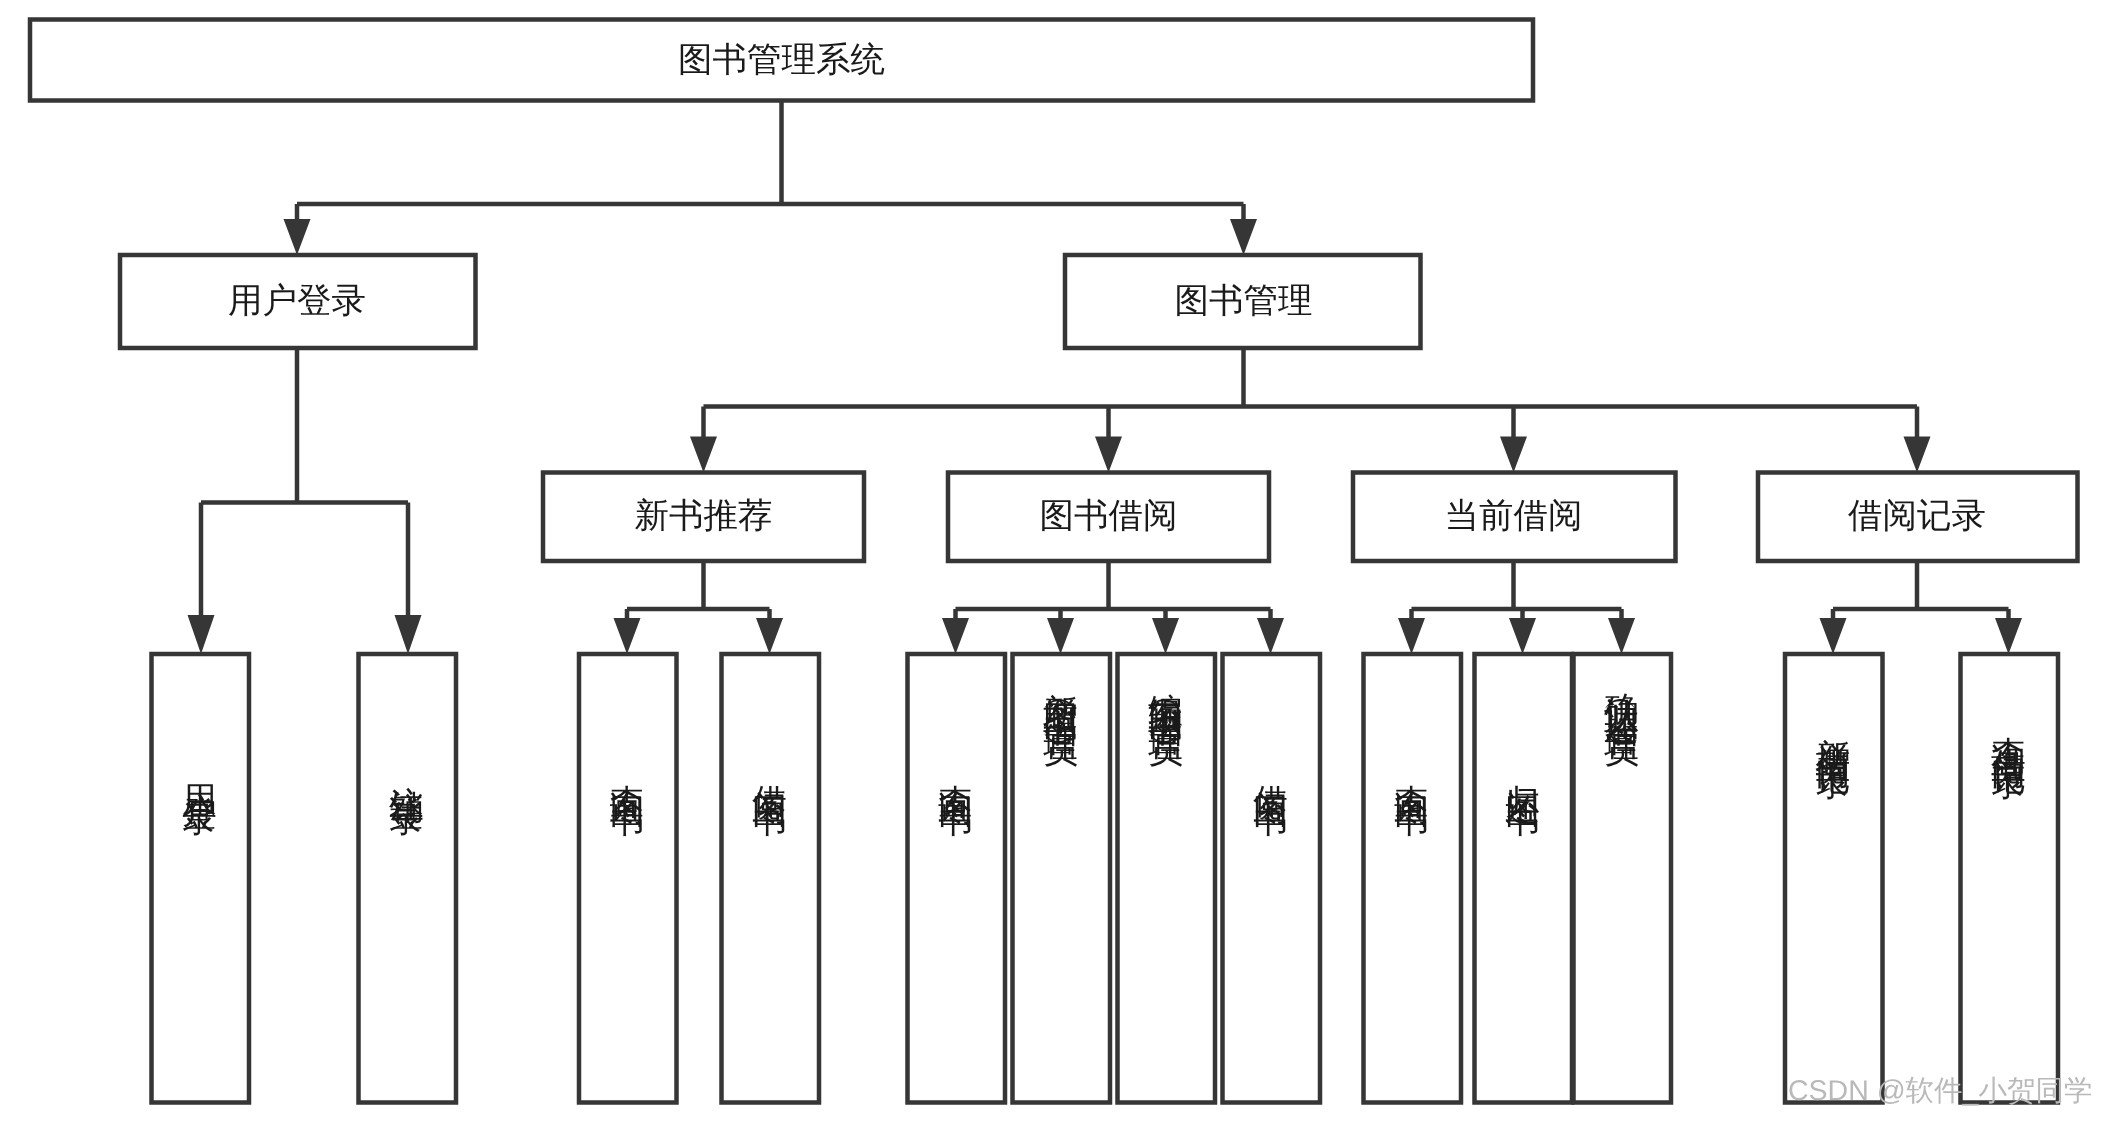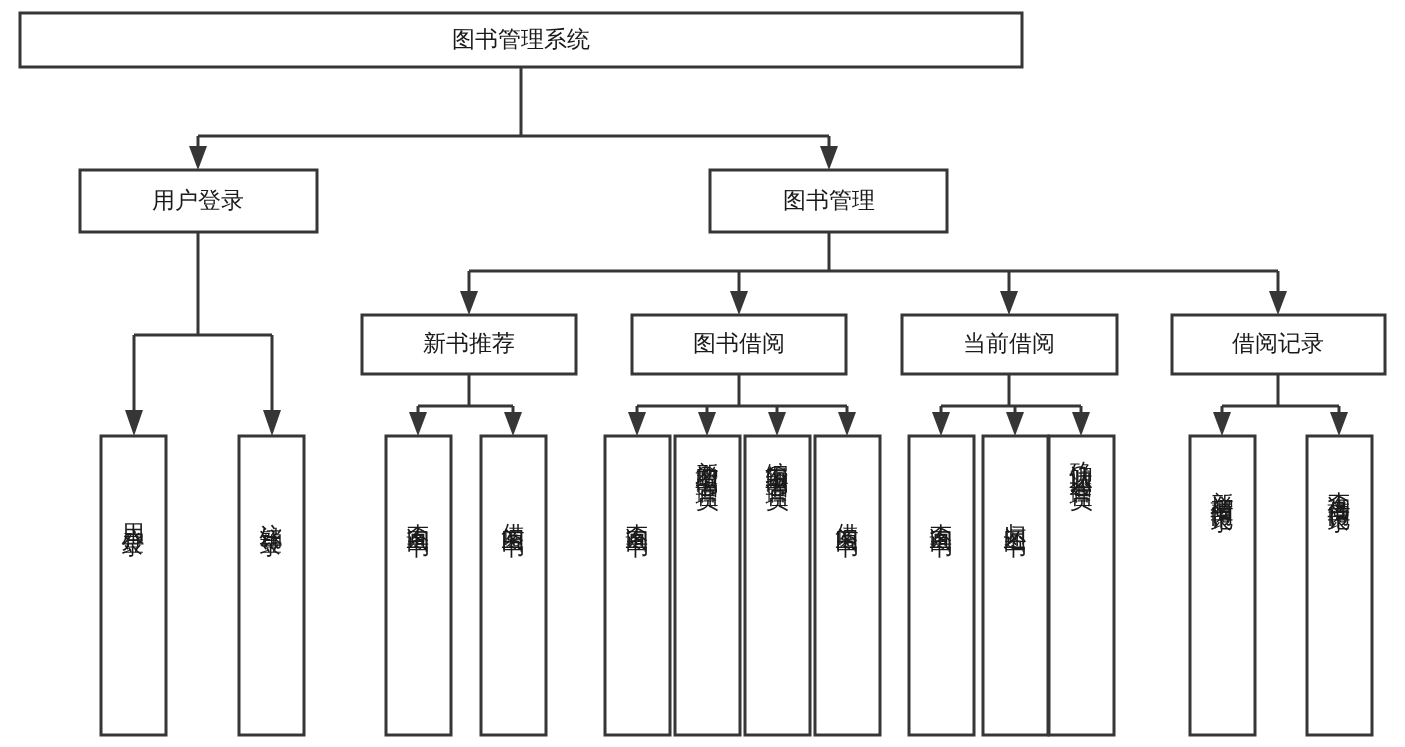--- a/index.html
+++ b/index.html
@@ -207,14 +207,15 @@
   <div class="leaf-text" style="left:637px; top:505px;">查询图书</div>
   <div class="leaf-text" style="left:707px; top:443px;">新增图书（管理员）</div>
   <div class="leaf-text" style="left:777px; top:443px;">编辑图书（管理员）</div>
   <div class="leaf-text" style="left:847px; top:505px;">借阅图书</div>
   <div class="leaf-text" style="left:941px; top:505px;">查询图书</div>
   <div class="leaf-text" style="left:1015px; top:505px;">归还图书</div>
   <div class="leaf-text" style="left:1081px; top:443px;">确认归还（管理员）</div>
   <div class="leaf-text" style="left:1222px; top:473px;">新增借阅记录</div>
   <div class="leaf-text" style="left:1339px; top:473px;">查询借阅记录</div>
 
+  <div id="watermark" style="left:1192px; top:714px;">CSDN @软件_小贺同学</div>
 
 </div>
 
 </body></html>

